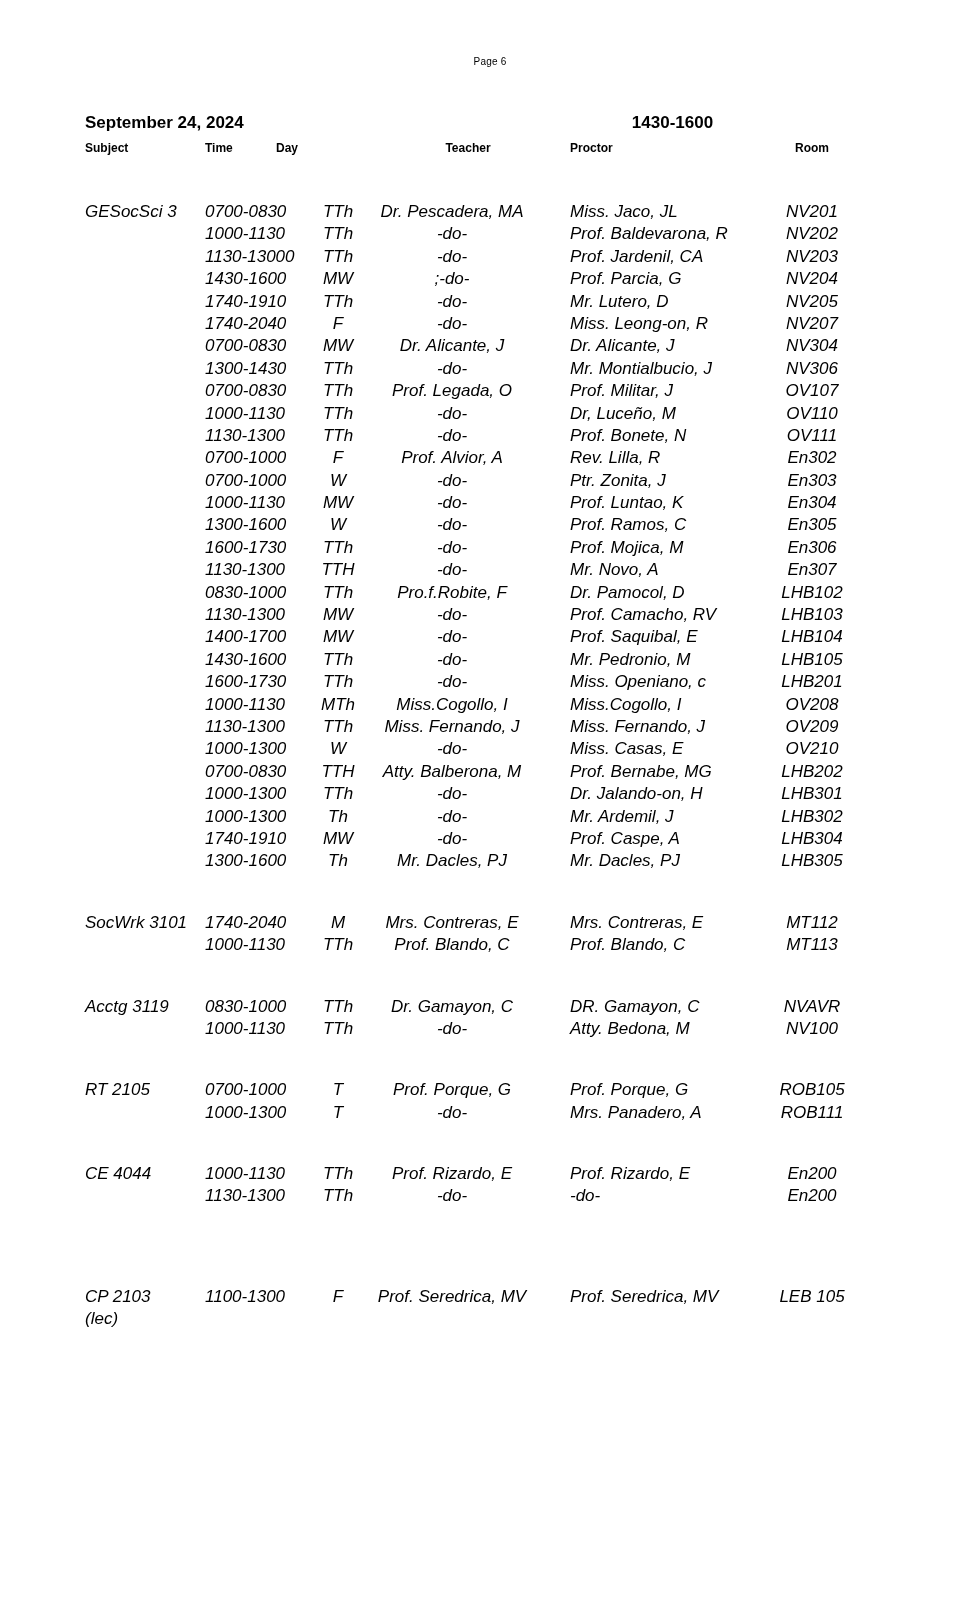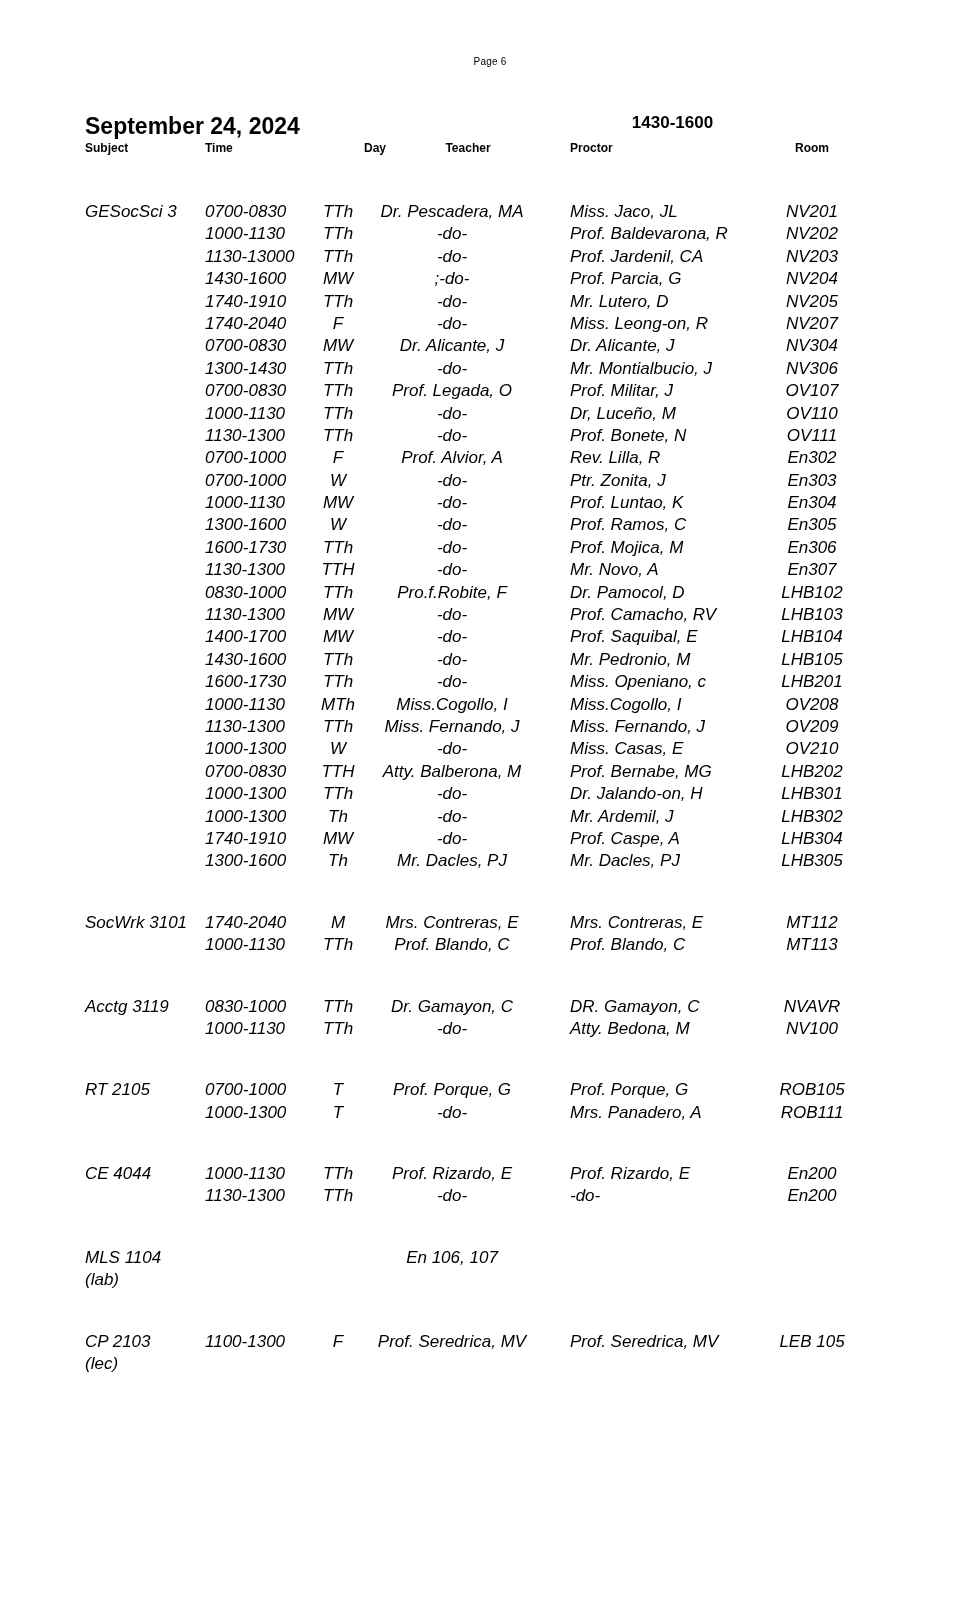--- a/index.html
+++ b/index.html
@@ -40,21 +40,21 @@
     position: absolute;
     top: 113px;
     left: 0;
     width: 980px;
     height: 62px;
   }
   .hdr-date {
     position: absolute;
     left: 85px;
     top: 0px;
-    font-size: 23px;
+    font-size: 17px;
     font-weight: bold;
     white-space: nowrap;
   }
   .hdr-session {
     position: absolute;
     left: 570px;
     top: 0px;
     width: 205px;
     text-align: center;
     font-size: 17px;
@@ -63,21 +63,21 @@
   }
   .col-head {
     position: absolute;
     top: 28px;
     font-size: 12px;
     font-weight: bold;
     white-space: nowrap;
   }
   .ch-subject { left: 85px; }
   .ch-time    { left: 205px; }
-  .ch-day     { left: 290px; width: 96px; text-align: right; }
+  .ch-day     { left: 276px; width: 96px; text-align: left; }
   .ch-teacher { left: 378px; width: 180px; text-align: center; }
   .ch-proctor { left: 570px; width: 205px; text-align: left; }
   .ch-room    { left: 762px; width: 100px; text-align: center; }
 
   
   .sched {
     position: absolute;
     top: 201px;
     left: 0;
     width: 980px;
@@ -414,27 +414,20 @@
         </div>
         <div class="row">
           <span class="cell c-time">1130-1300</span>
           <span class="cell c-day">TTh</span>
           <span class="cell c-teacher">-do-</span>
           <span class="cell c-proctor">-do-</span>
           <span class="cell c-room">En200</span>
         </div>
       </div>
       <div class="group-gap"></div>
-      <div class="group">
-        <div class="row has-sub">
-          <span class="cell c-subject">MLS 1104</span>
-          <span class="c-subject-sub">(lab)</span>
-          <span class="cell c-teacher">En 106, 107</span>
-        </div>
-      </div>
       <div class="group-gap"></div>
       <div class="group">
         <div class="row has-sub">
           <span class="cell c-subject">CP 2103</span>
           <span class="c-subject-sub">(lec)</span>
           <span class="cell c-time">1100-1300</span>
           <span class="cell c-day">F</span>
           <span class="cell c-teacher">Prof. Seredrica, MV</span>
           <span class="cell c-proctor">Prof. Seredrica, MV</span>
           <span class="cell c-room">LEB 105</span>

